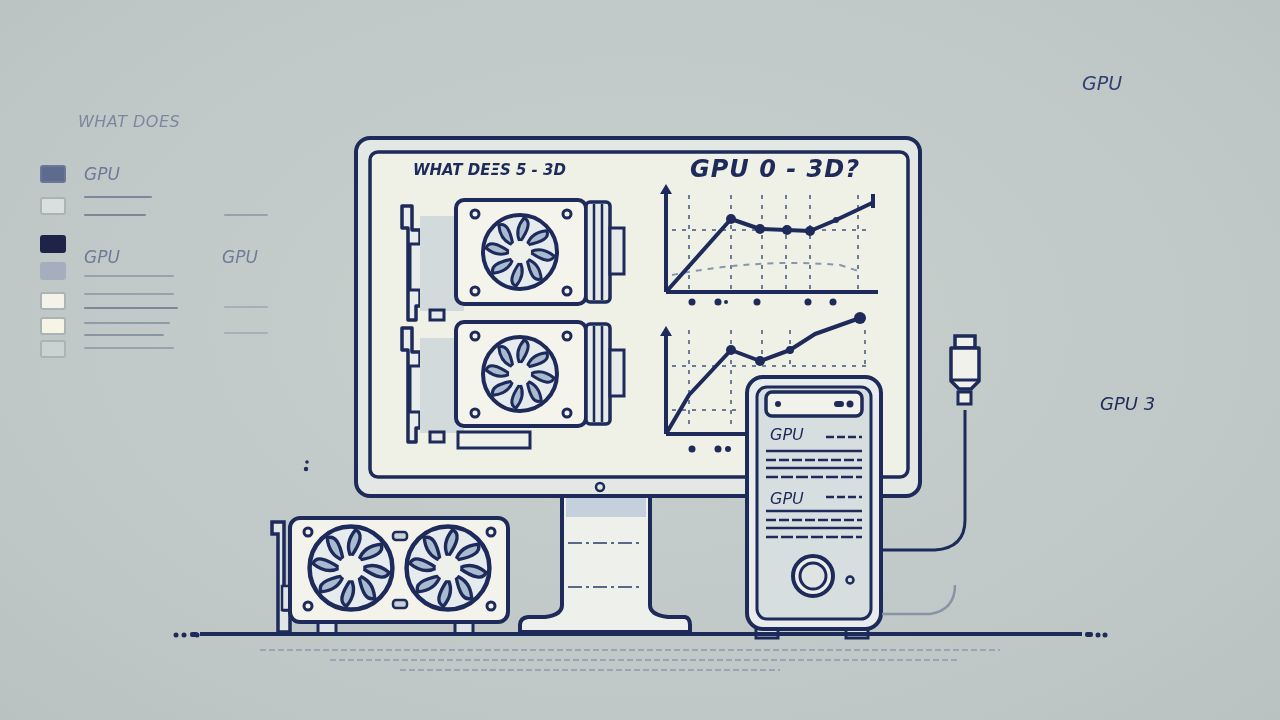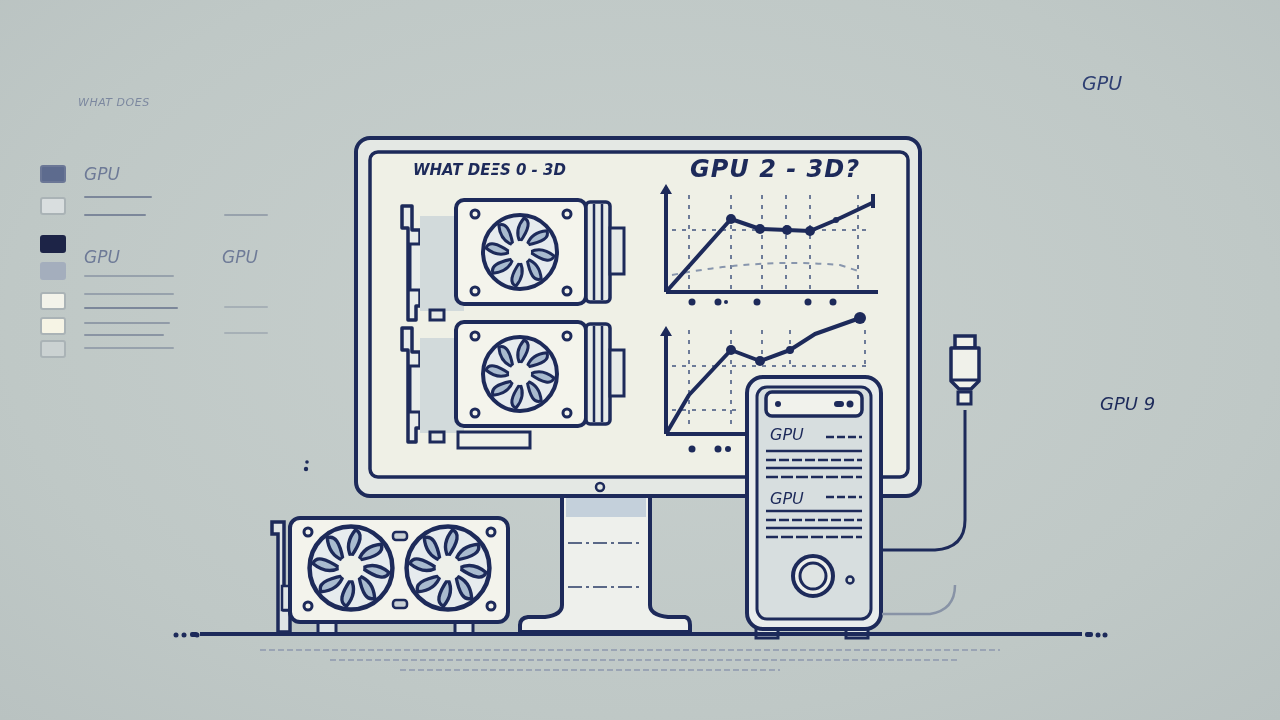--- a/index.html
+++ b/index.html
@@ -10,21 +10,21 @@
   .faint{color:#2b3a70;opacity:.55;}
   .swatch{width:26px;height:18px;border:2px solid #aab3b6;border-radius:3px;box-sizing:border-box;}
   .line{height:2px;background:#7c879a;border-radius:1px;}
   svg{position:absolute;left:0;top:0;}
 </style>
 </head>
 <body>
 
 <div class="abs bg-grad"></div>
 
-<div class="abs txt faint" style="left:78px;top:96px;font-size:11px;font-weight:normal;letter-spacing:.5px;opacity:.45;">WHAT DOES</div>
+<div class="abs txt faint" style="left:78px;top:112px;font-size:16px;font-weight:normal;letter-spacing:.5px;opacity:.45;">WHAT DOES</div>
 
 <div class="abs swatch" style="left:40px;top:165px;background:#5d6b8e;border-color:#6b7796;"></div>
 <div class="abs txt faint" style="left:84px;top:164px;font-size:17px;font-weight:normal;">GPU</div>
 <div class="abs swatch" style="left:40px;top:197px;background:#d9dedf;"></div>
 <div class="abs line" style="left:84px;top:196px;width:68px;"></div>
 <div class="abs line" style="left:84px;top:214px;width:62px;"></div>
 <div class="abs line" style="left:224px;top:214px;width:44px;opacity:.6;"></div>
 
 <div class="abs swatch" style="left:40px;top:235px;background:#1d2447;border-color:#1d2447;"></div>
 <div class="abs txt faint" style="left:84px;top:247px;font-size:17px;font-weight:normal;">GPU</div>
@@ -36,21 +36,21 @@
 <div class="abs line" style="left:84px;top:307px;width:94px;"></div>
 <div class="abs swatch" style="left:40px;top:317px;background:#f6f4e5;"></div>
 <div class="abs line" style="left:84px;top:322px;width:86px;opacity:.7;"></div>
 <div class="abs line" style="left:84px;top:334px;width:80px;opacity:.8;"></div>
 <div class="abs swatch" style="left:40px;top:340px;background:#cbd2d2;"></div>
 <div class="abs line" style="left:84px;top:347px;width:90px;opacity:.6;"></div>
 <div class="abs line" style="left:224px;top:306px;width:44px;opacity:.4;"></div>
 <div class="abs line" style="left:224px;top:332px;width:44px;opacity:.4;"></div>
 
 <div class="abs txt" style="left:1082px;top:72px;font-size:19px;font-weight:normal;color:#2e3f72;">GPU</div>
-<div class="abs txt" style="left:1100px;top:393px;font-size:18px;font-weight:normal;color:#1d2a5a;">GPU 9</div>
+<div class="abs txt" style="left:1100px;top:393px;font-size:18px;font-weight:normal;color:#1d2a5a;">GPU 3</div>
 
 <svg width="1280" height="720" viewBox="0 0 1280 720">
   <defs>
     <g id="fan">
       <circle r="37" fill="#e6ebee" stroke="#1d2a5a" stroke-width="4"></circle>
       <g stroke="#1d2a5a" stroke-width="3" fill="#a9bbcf">
         <path d="M0 -10 Q14 -30 4 -34 Q-6 -22 0 -10Z"></path>
         <path d="M0 -10 Q14 -30 4 -34 Q-6 -22 0 -10Z" transform="rotate(45)"></path>
         <path d="M0 -10 Q14 -30 4 -34 Q-6 -22 0 -10Z" transform="rotate(90)"></path>
         <path d="M0 -10 Q14 -30 4 -34 Q-6 -22 0 -10Z" transform="rotate(135)"></path>
@@ -213,16 +213,16 @@
   <g stroke="#9aa4b4" stroke-width="2" stroke-dasharray="6 3">
     <line x1="260" y1="650" x2="1000" y2="650"></line>
     <line x1="330" y1="660" x2="960" y2="660"></line>
     <line x1="400" y1="670" x2="780" y2="670"></line>
   </g>
 
   <circle cx="307" cy="462" r="1.8" fill="#1d2a5a"></circle>
   <circle cx="306" cy="469" r="2.2" fill="#1d2a5a"></circle>
 </svg>
 
-<div class="abs txt" style="left:413px;top:161px;font-size:15px;">WHAT DΕΞS 0 - 3D</div>
-<div class="abs txt" style="left:690px;top:155px;font-size:24px;letter-spacing:1px;">GPU 2 - 3D?</div>
+<div class="abs txt" style="left:413px;top:161px;font-size:15px;">WHAT DΕΞS 5 - 3D</div>
+<div class="abs txt" style="left:690px;top:155px;font-size:24px;letter-spacing:1px;">GPU 0 - 3D?</div>
 <div class="abs txt" style="left:770px;top:425px;font-size:16px;font-weight:normal;">GPU</div>
 <div class="abs txt" style="left:770px;top:489px;font-size:16px;font-weight:normal;">GPU</div>
 
 </body></html>

